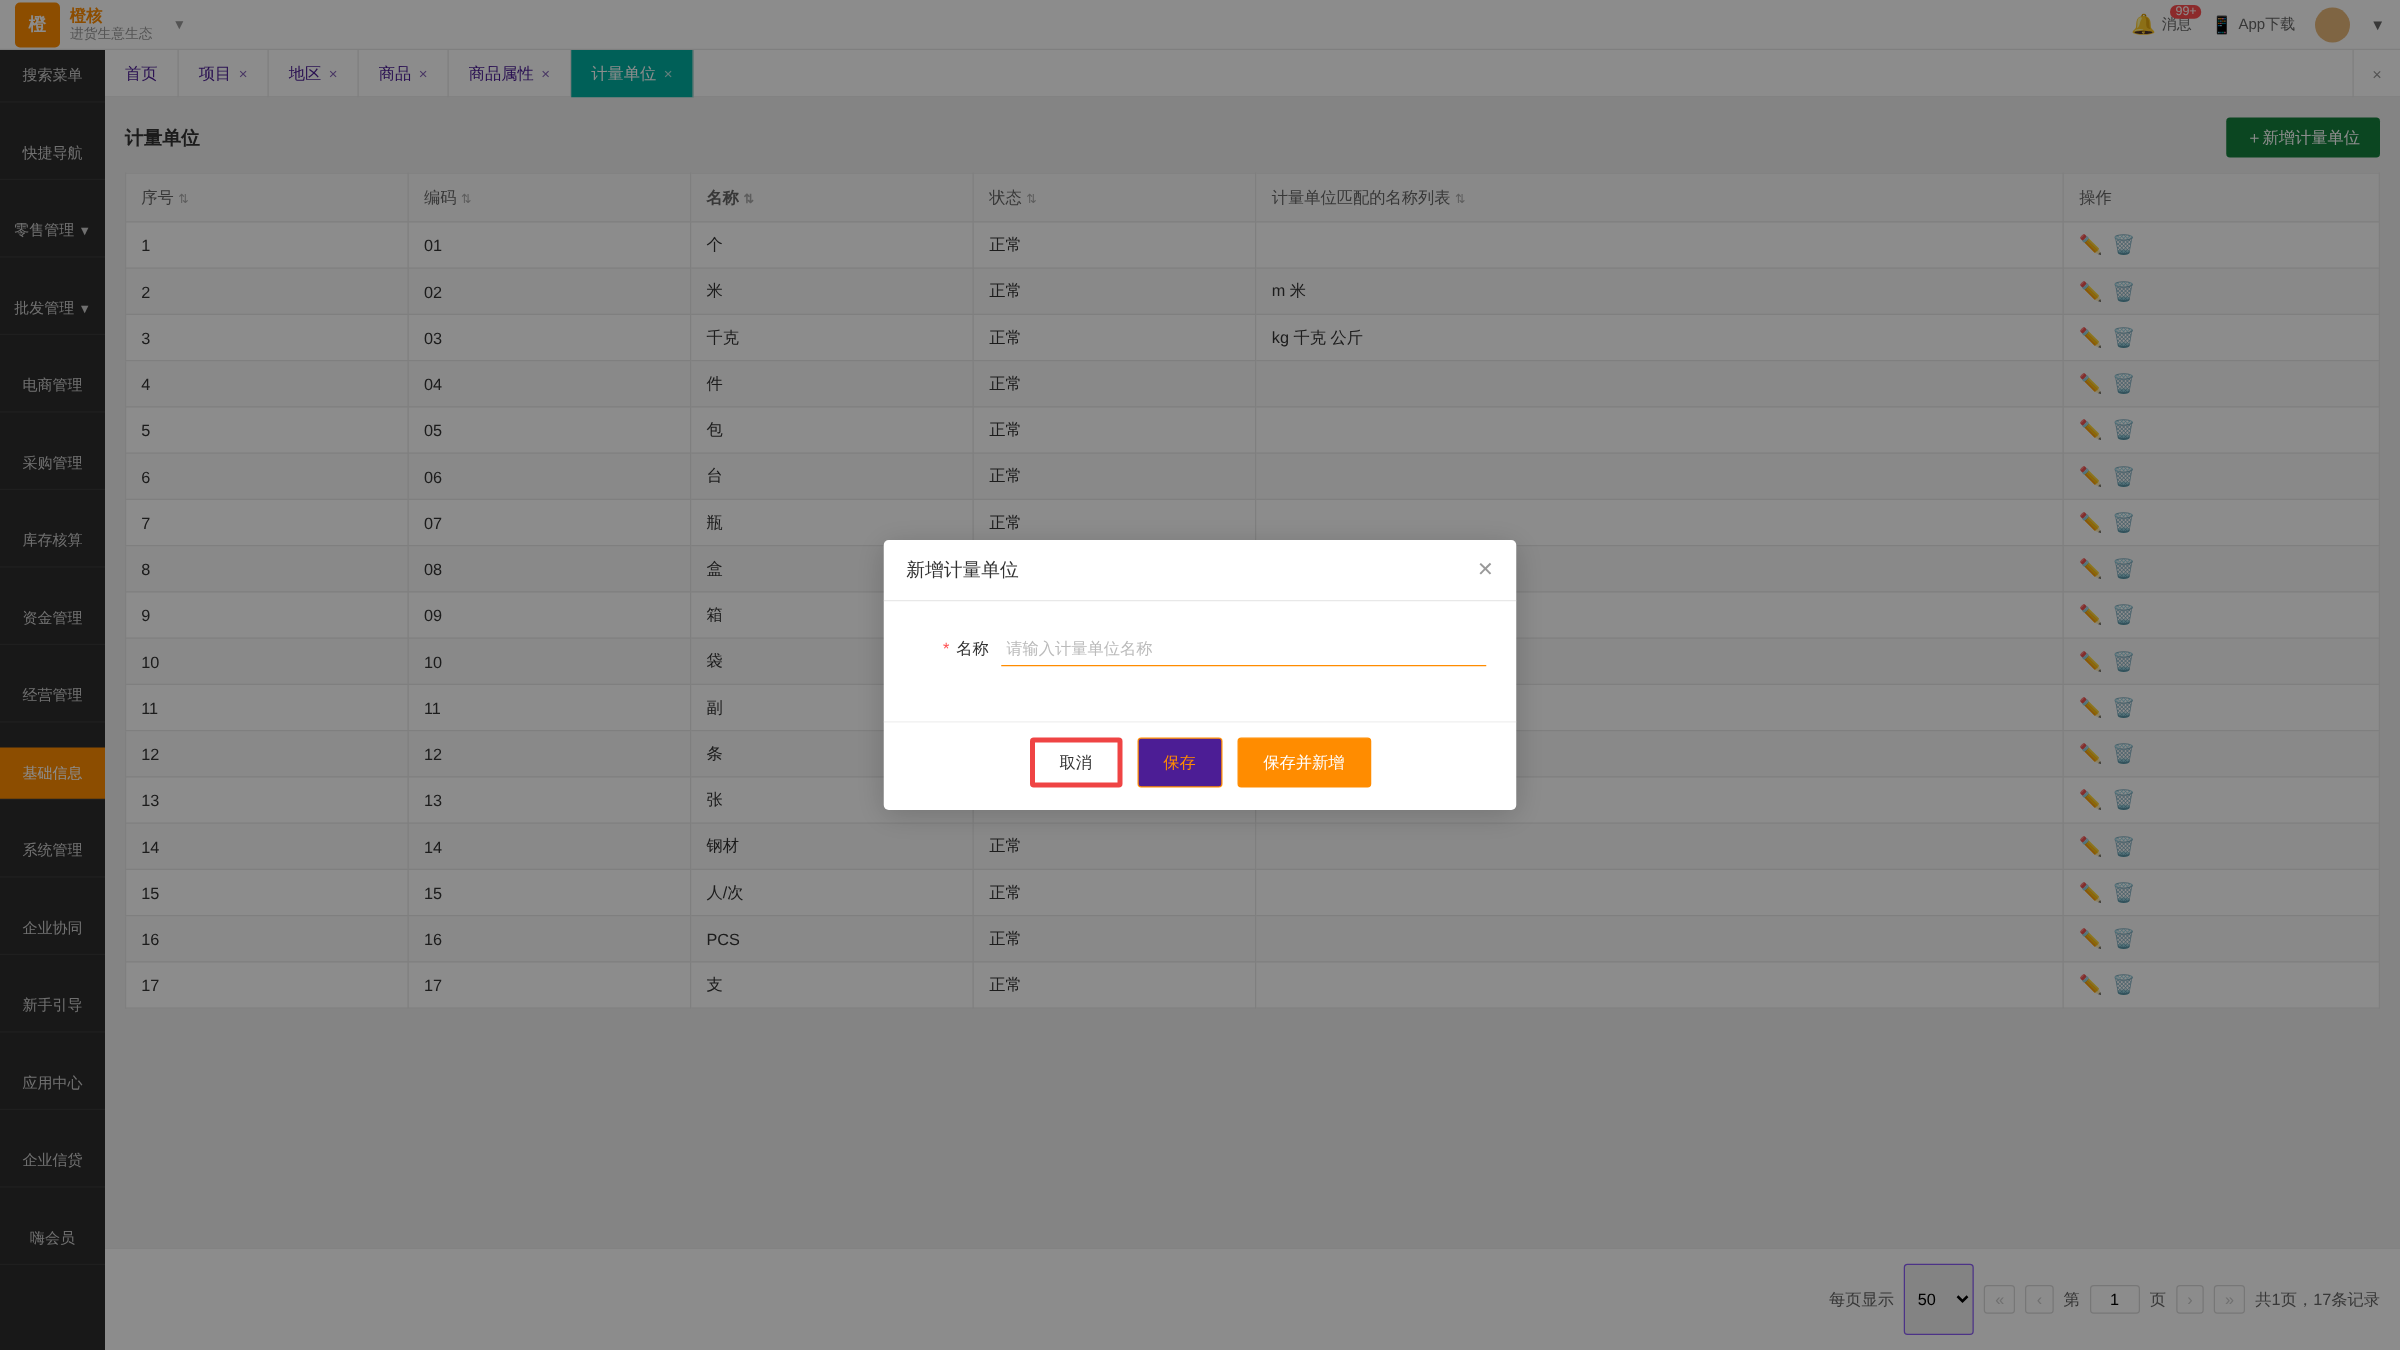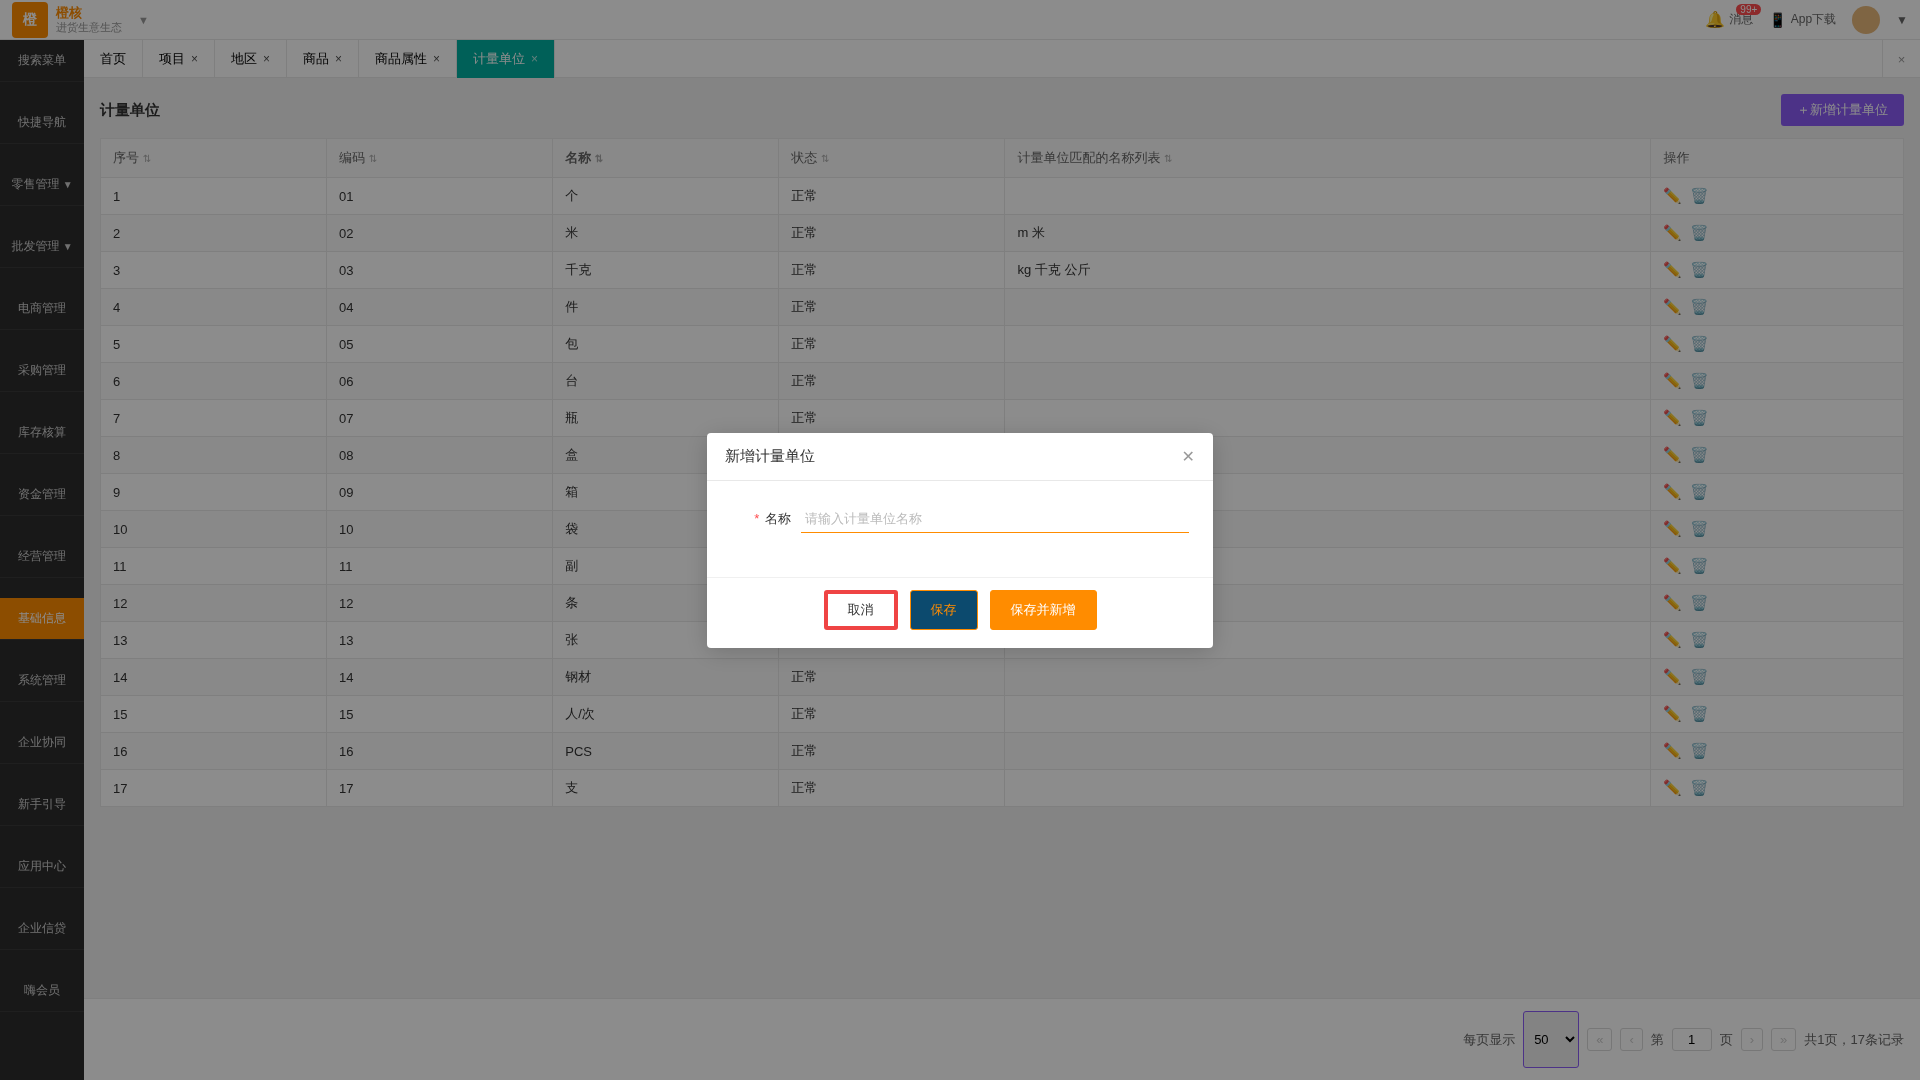--- a/index.html
+++ b/index.html
@@ -65,21 +65,21 @@
     }
     .tab-item {
       height: 38px;
       padding: 0 16px;
       display: flex;
       align-items: center;
       gap: 6px;
       cursor: pointer;
       border-right: 1px solid #e8e8e8;
       font-size: 13px;
-      color: #000000;
+      color: #4c1d95;
       white-space: nowrap;
     }
     .tab-item.active {
       background: #00b0a0;
       color: #fff;
     }
     .tab-close { font-size: 12px; cursor: pointer; opacity: 0.7; }
     .global-close { position: absolute; right: 0; top: 0; height: 38px; width: 38px; display: flex; align-items: center; justify-content: center; cursor: pointer; color: #999; border-left: 1px solid #e8e8e8; }
 
     
@@ -93,21 +93,21 @@
 
     
     .page-title-bar {
       display: flex;
       justify-content: space-between;
       align-items: center;
       margin-bottom: 12px;
     }
     .page-title { font-size: 15px; font-weight: bold; color: #333; }
     .add-btn {
-      background: #8b5cf6;
+      background: #15803d;
       color: #fff;
       border: none;
       padding: 7px 16px;
       border-radius: 3px;
       cursor: pointer;
       font-size: 13px;
     }
 
     
     .data-table {
@@ -240,21 +240,21 @@
     .btn-cancel {
       background: #fff;
       border: 4px solid #ef4444;
       color: #333;
       padding: 7px 20px;
       border-radius: 3px;
       cursor: pointer;
       font-size: 13px;
     }
     .btn-save {
-      background: #0c4a6e;
+      background: #4c1d95;
       border: 1px solid #ff8c00;
       color: #ff8c00;
       padding: 7px 20px;
       border-radius: 3px;
       cursor: pointer;
       font-size: 13px;
     }
     .btn-save-new {
       background: #ff8c00;
       border: 1px solid #ff8c00;

